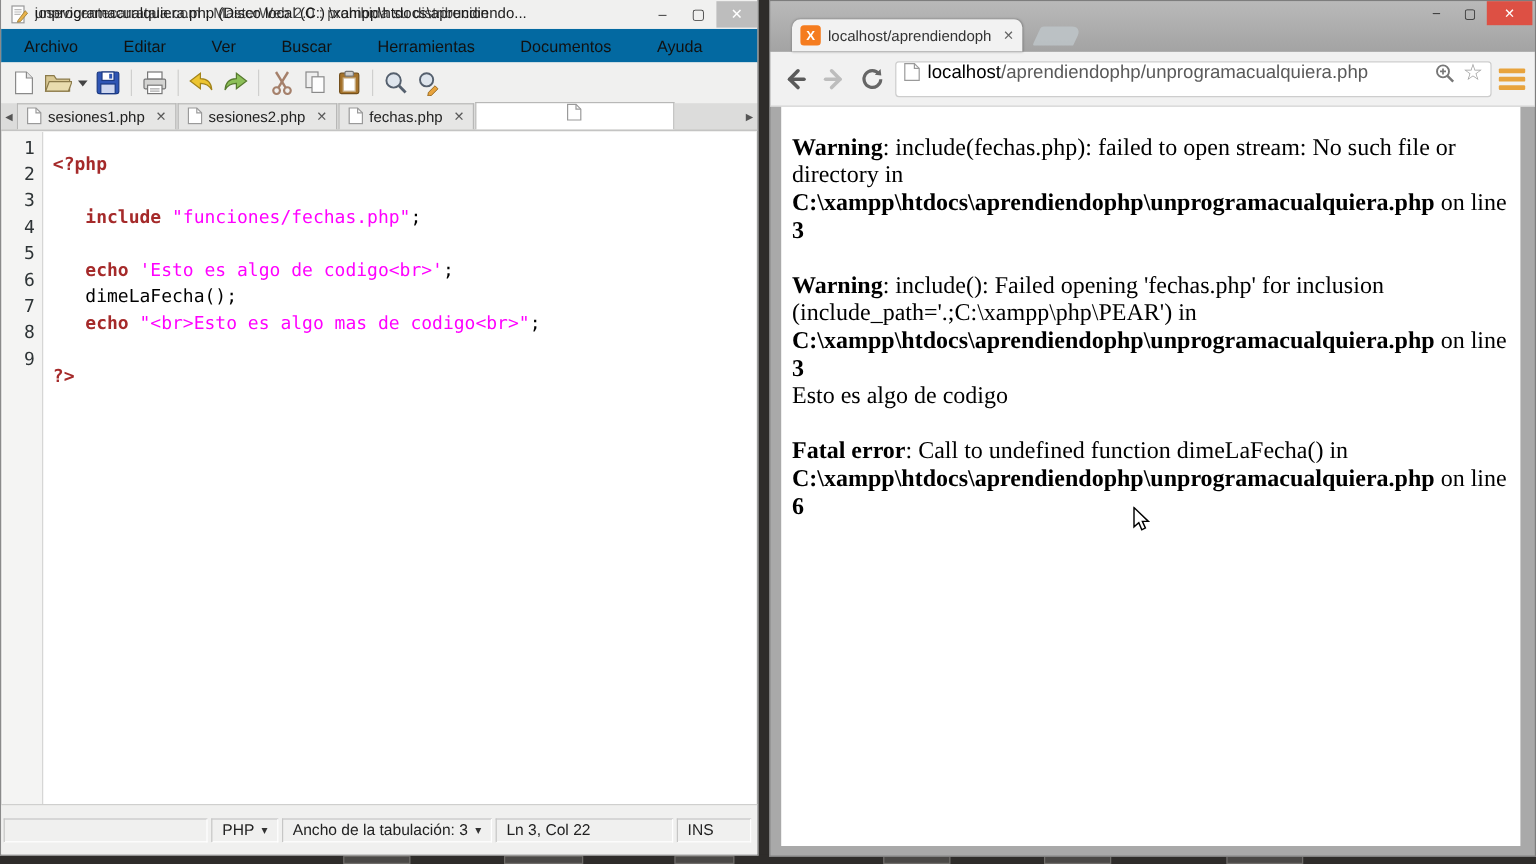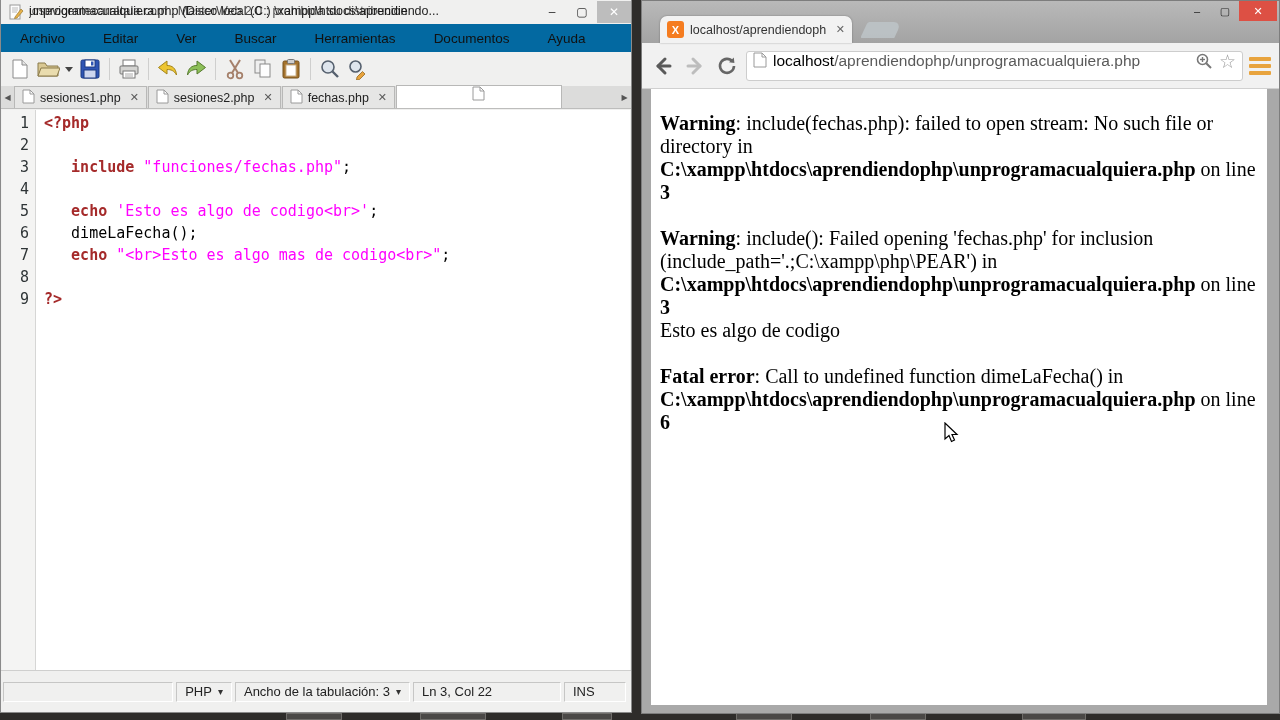--- a/index.html
+++ b/index.html
@@ -43,21 +43,21 @@
           border:1px solid #b8b8b7; border-bottom:none; background:#e6e6e5;
           font-size:12.5px; color:#222; margin-right:1px; white-space:nowrap; }
   .etab.active { background:#ffffff; height:23px;flex-direction:column; }
   .etab .tclose { color:#5a5a5a; font-size:11px; margin-left:4px; }
 
   #e-code { position:absolute; left:1px; right:1px; top:110px; bottom:25px;
             background:#ffffff; display:flex; overflow:hidden;
             font-family:"DejaVu Sans Mono", monospace; font-size:15px; line-height:22px; }
   #e-gutter { width:34px; background:#f4f4f3; border-right:1px solid #d6d6d5;
               text-align:right; padding:2px 6px 0 0; color:#2e3436; flex:none; }
-  #e-lines { padding:2px 0 0 8px; white-space:pre; color:#000; }
+  #e-lines { padding:2px 0 0 8px; white-space:pre; color:#000;margin-top:14px; }
   .k { color:#a52a2a; font-weight:bold; }
   .s { color:#ff00ff; }
   .p { color:#000; }
 
   #e-status { position:absolute; left:0; right:0; bottom:0; height:42px; background:#f0f0ef;
               border-top:1px solid #cfcfce; display:flex; align-items:center; font-size:13px;
               color:#222; padding:0 2px; }
   .st-cell { height:20px; border:1px solid #c6c6c5; border-right-color:#fff; border-bottom-color:#fff;
              display:flex; align-items:center; padding:0 8px; margin-right:3px; white-space:nowrap; }
   .st-fill { flex:1 1 auto; min-width:160px; }

